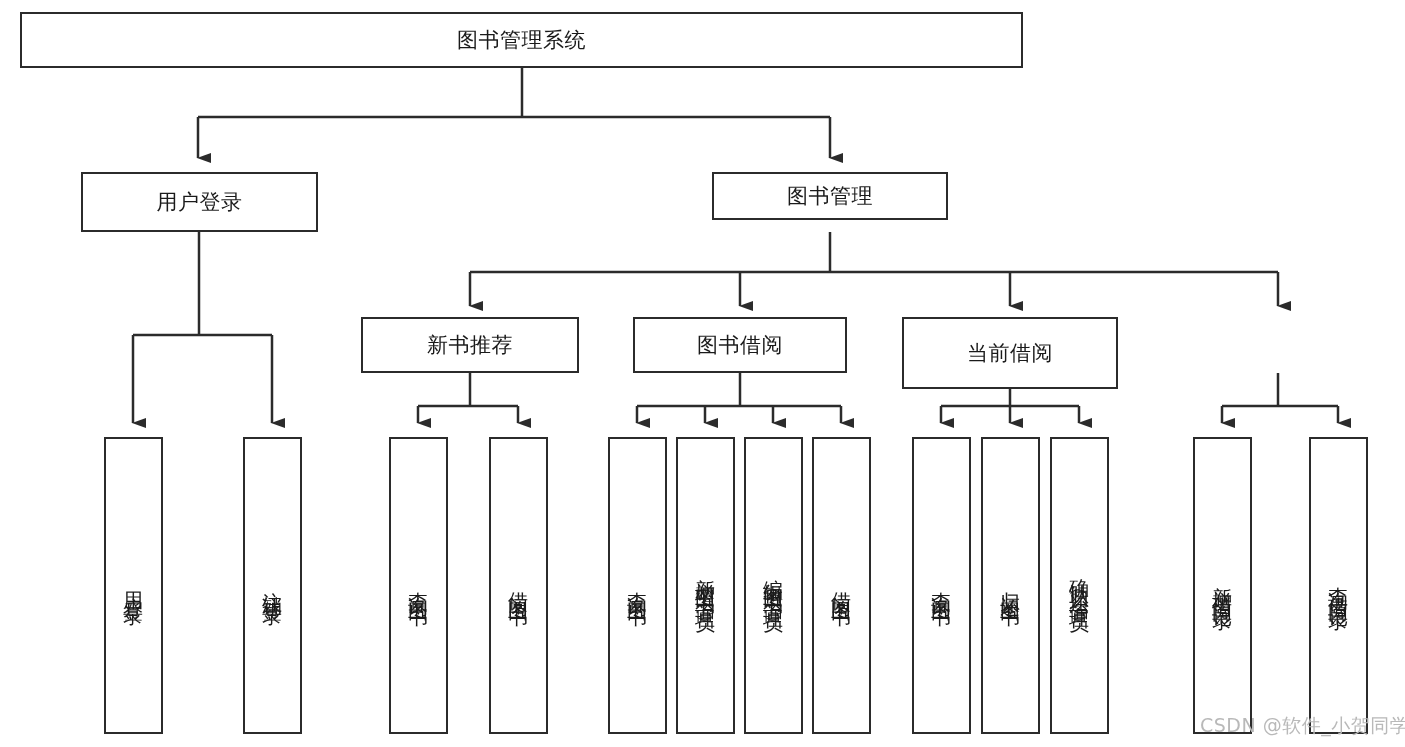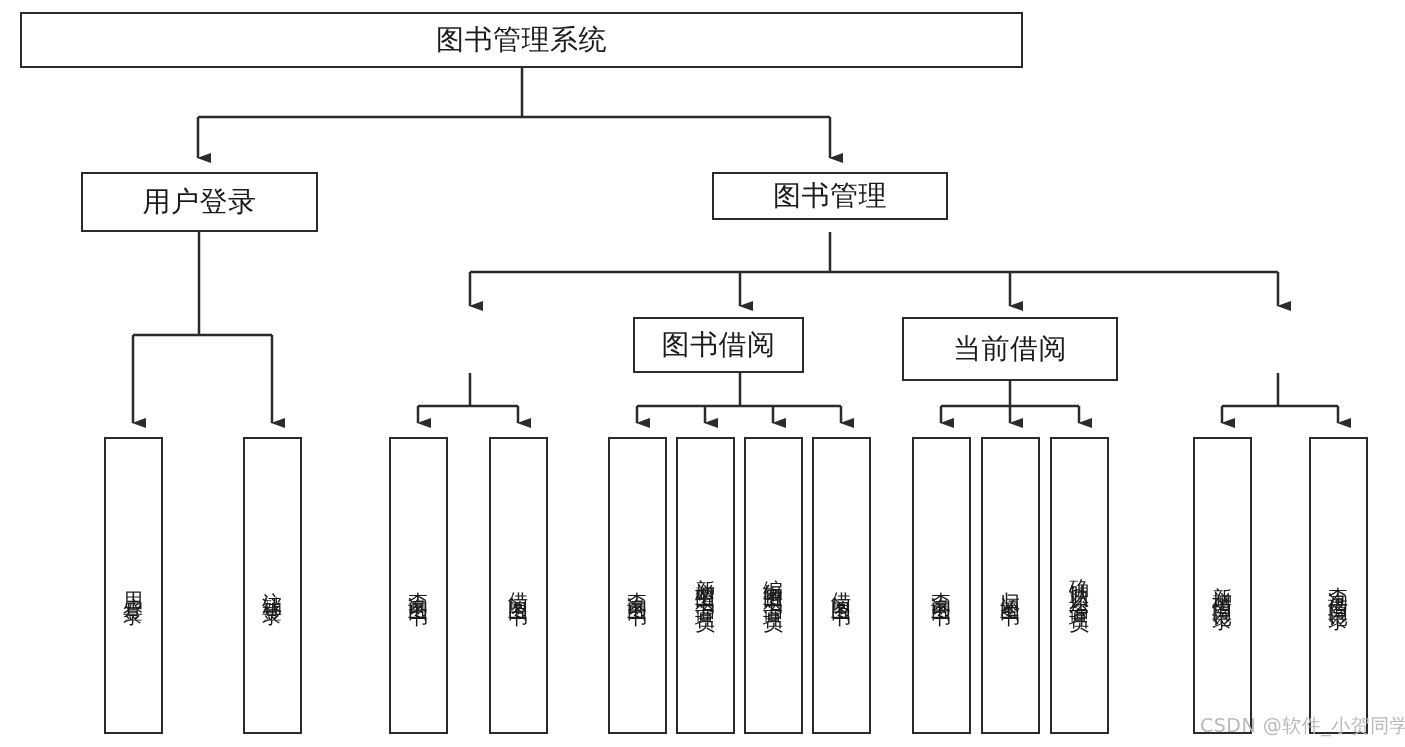--- a/index.html
+++ b/index.html
@@ -26,21 +26,21 @@
     position: absolute;
     box-sizing: border-box;
     background: #ffffff;
     border: 2.5px solid #2b2b2b;
     display: flex;
     align-items: center;
     justify-content: center;
     color: #1a1a1a;
   }
   .node.h {
-    font-size: 28px;
+    font-size: 21px;
     letter-spacing: 0.5px;
   }
   .node.v {
     font-size: 20px;
   }
   .node.v .vtext {
     writing-mode: vertical-rl;
     text-orientation: upright;
     letter-spacing: 5px;
     line-height: 1;
@@ -118,26 +118,29 @@
   </div>
 
   <div class="node h" style="left:81px; top:172px; width:237px; height:60px;">
     <span>用户登录</span>
   </div>
 
   <div class="node h" style="left:712px; top:172px; width:236px; height:48px;">
     <span>图书管理</span>
   </div>
 
+  <div class="node h" style="left:361px; top:317px; width:218px; height:56px;">
+    <span>新书推荐</span>
+  </div>
 
-  <div class="node h" style="left:633px; top:317px; width:171px; height:56px;">
+  <div class="node h" style="left:633px; top:317px; width:214px; height:56px;">
     <span>图书借阅</span>
   </div>
 
-  <div class="node h" style="left:902px; top:317px; width:216px; height:64px;">
+  <div class="node h" style="left:902px; top:317px; width:216px; height:72px;">
     <span>当前借阅</span>
   </div>
 
 
   <div class="node v" style="left:104px; top:437px; width:59px; height:297px;">
     <span class="vtext">用户登录</span>
   </div>
   <div class="node v" style="left:243px; top:437px; width:59px; height:297px;">
     <span class="vtext">注销登录</span>
   </div>

